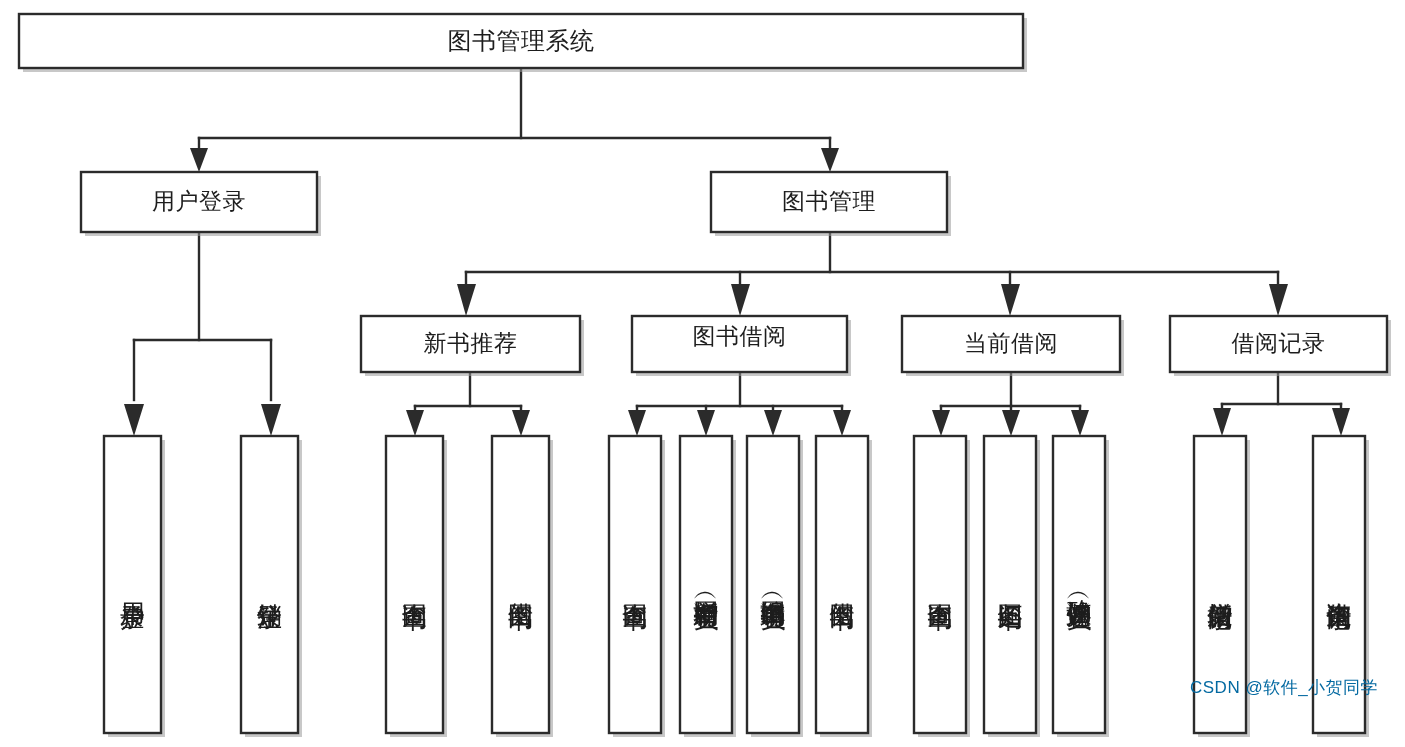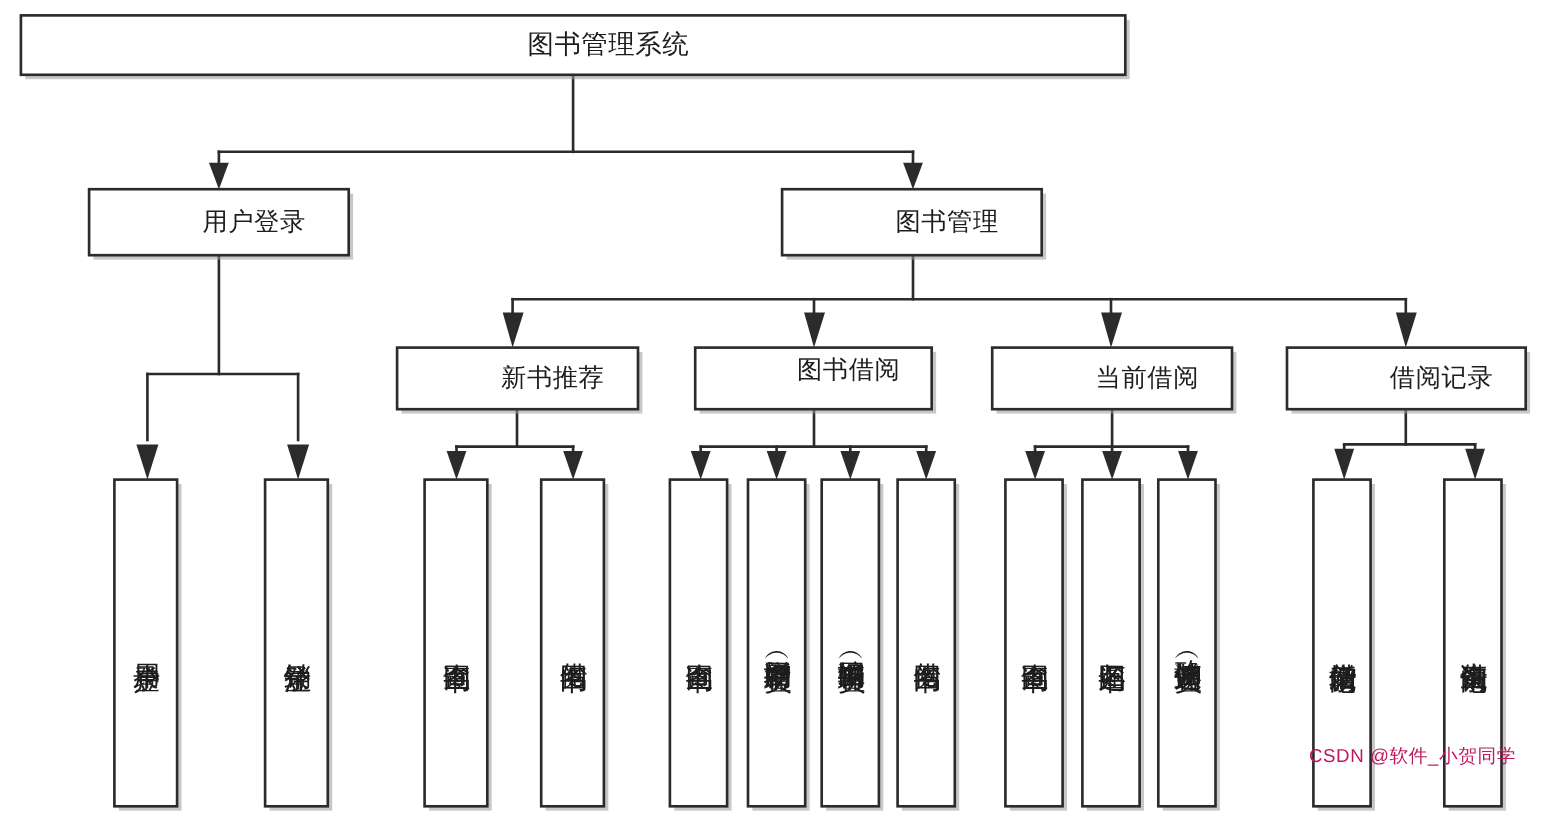--- a/index.html
+++ b/index.html
@@ -53,39 +53,38 @@
     color: #1d1d1d;
     font-family: "Liberation Sans", "DejaVu Sans", sans-serif;
     pointer-events: none;
     box-sizing: border-box;
   }
   .node-label.horizontal {
     font-size: 23px;
     line-height: 1.2;
     letter-spacing: 0.5px;
     white-space: nowrap;
-    margin-left: 32px;
   }
   .node-label.horizontal.root {
     font-size: 24px;
   }
   .node-label.vertical {
     writing-mode: vertical-rl;
     text-orientation: upright;
     font-size: 25px;
     line-height: 1.08;
     letter-spacing: 1px;
     white-space: nowrap;
   }
   .watermark {
     position: absolute;
     left: 1190px;
     top: 676px;
     font-size: 17px;
-    color: #be185d;
+    color: #0369a1;
     font-family: "Liberation Sans", "DejaVu Sans", sans-serif;
     white-space: nowrap;
     letter-spacing: 0.5px;
   }
 </style>
 </head>
 <body>
 
 <div id="diagram-root">
 

